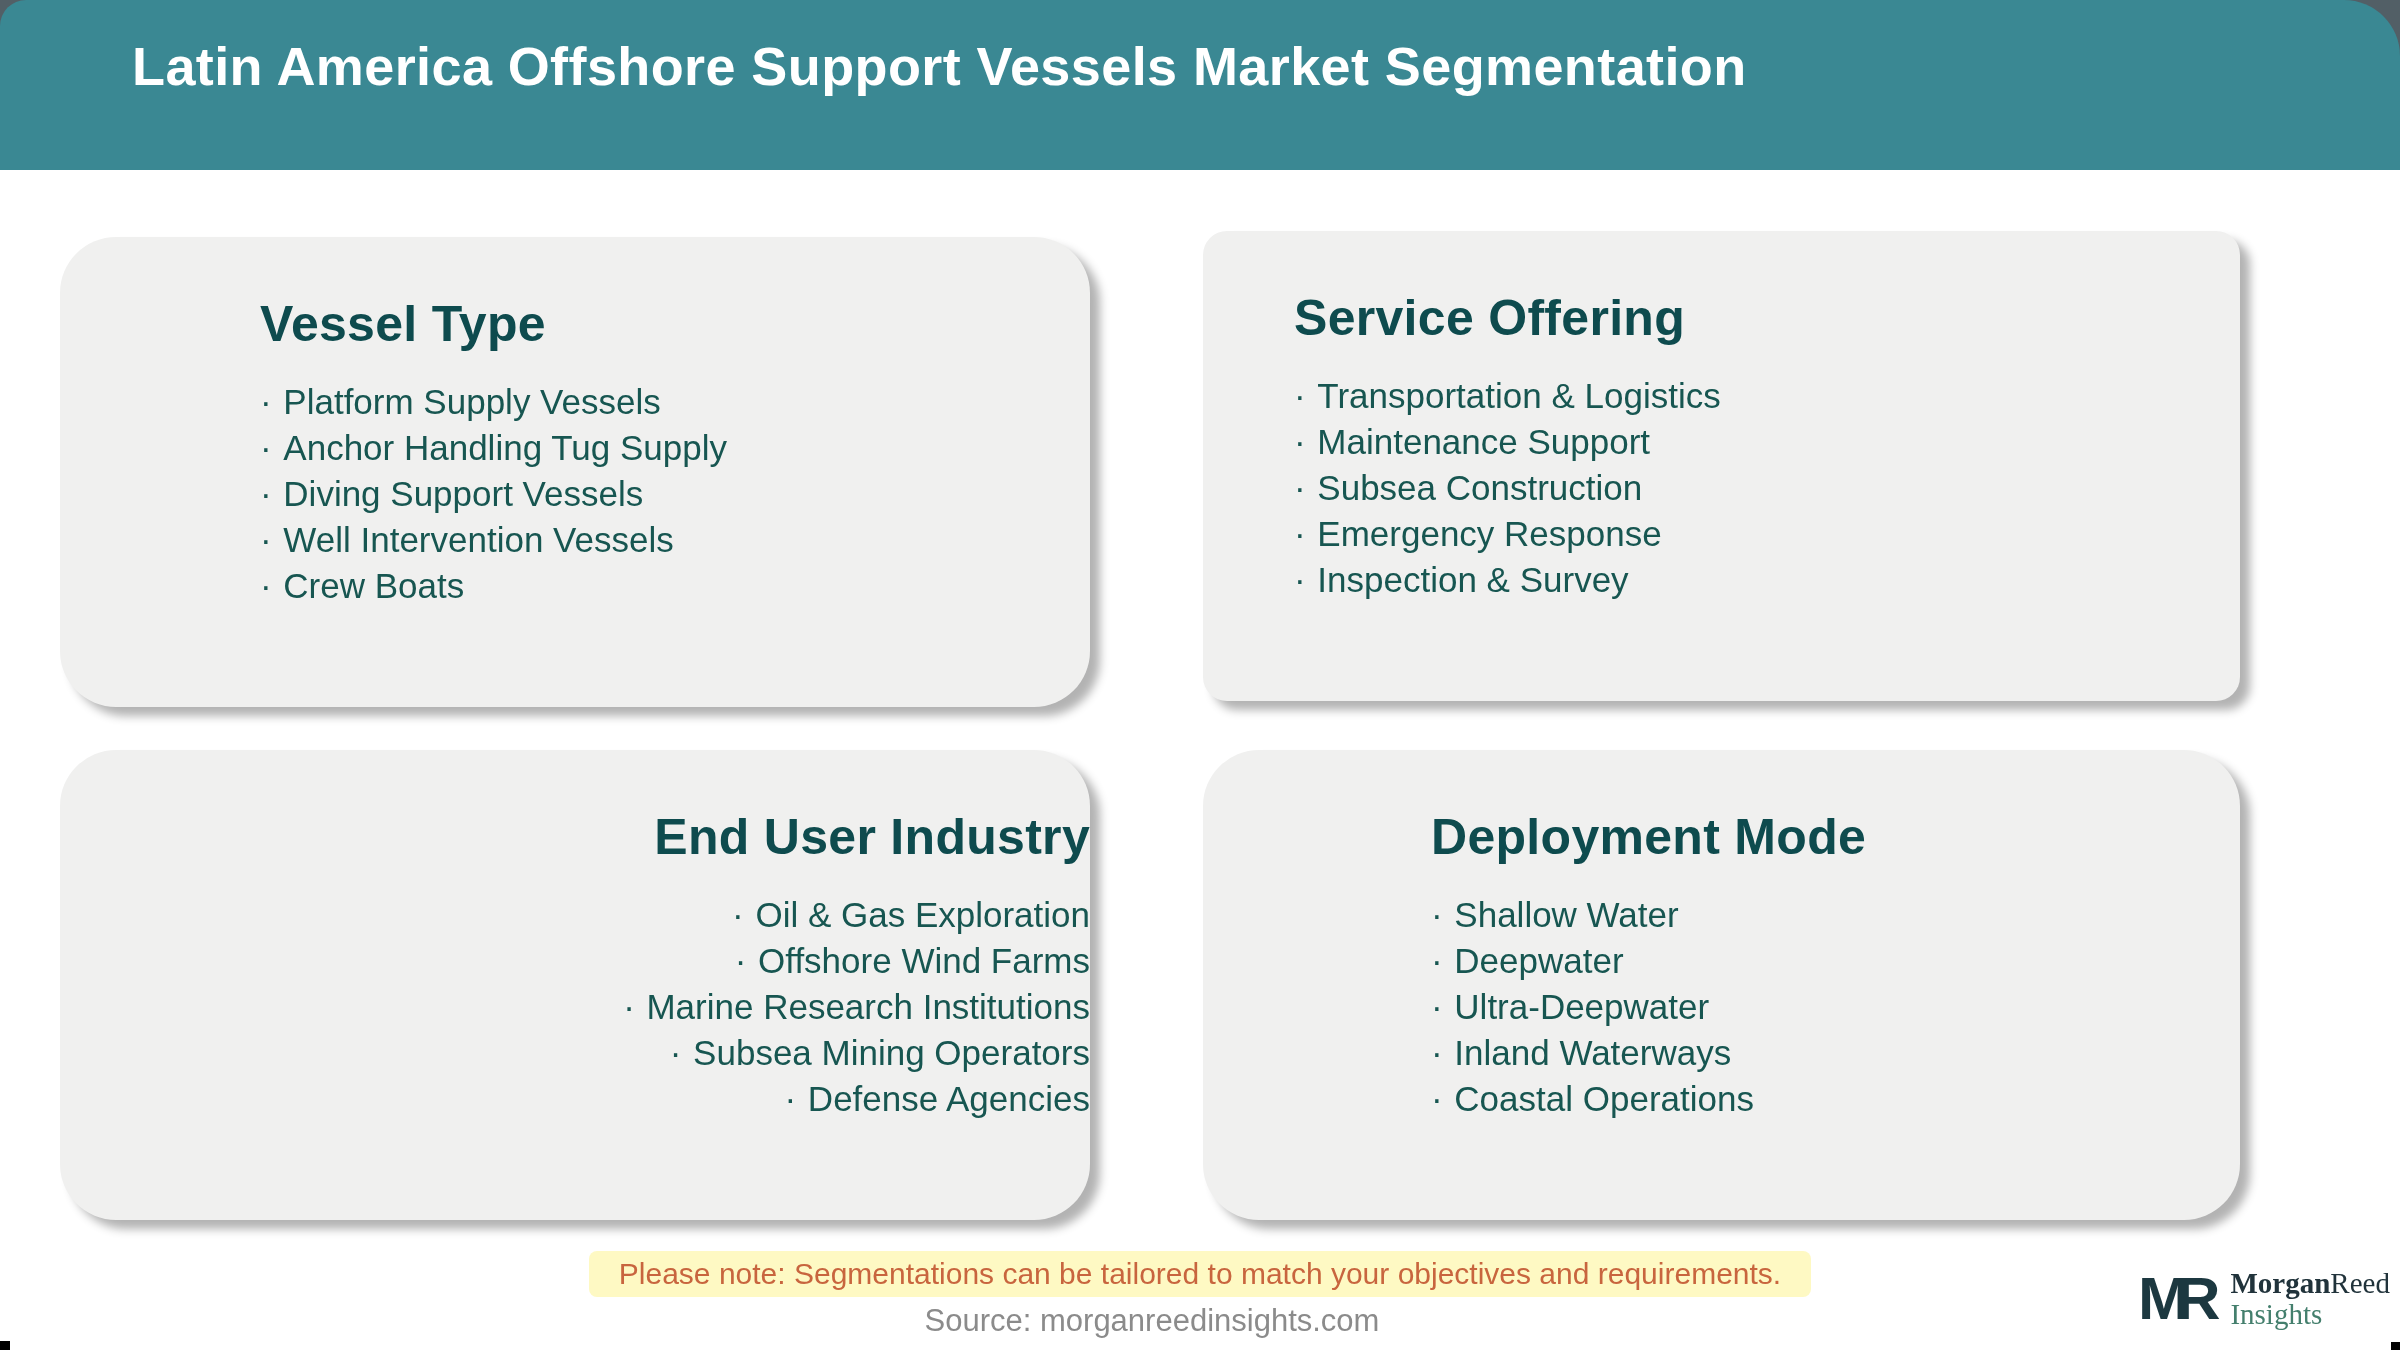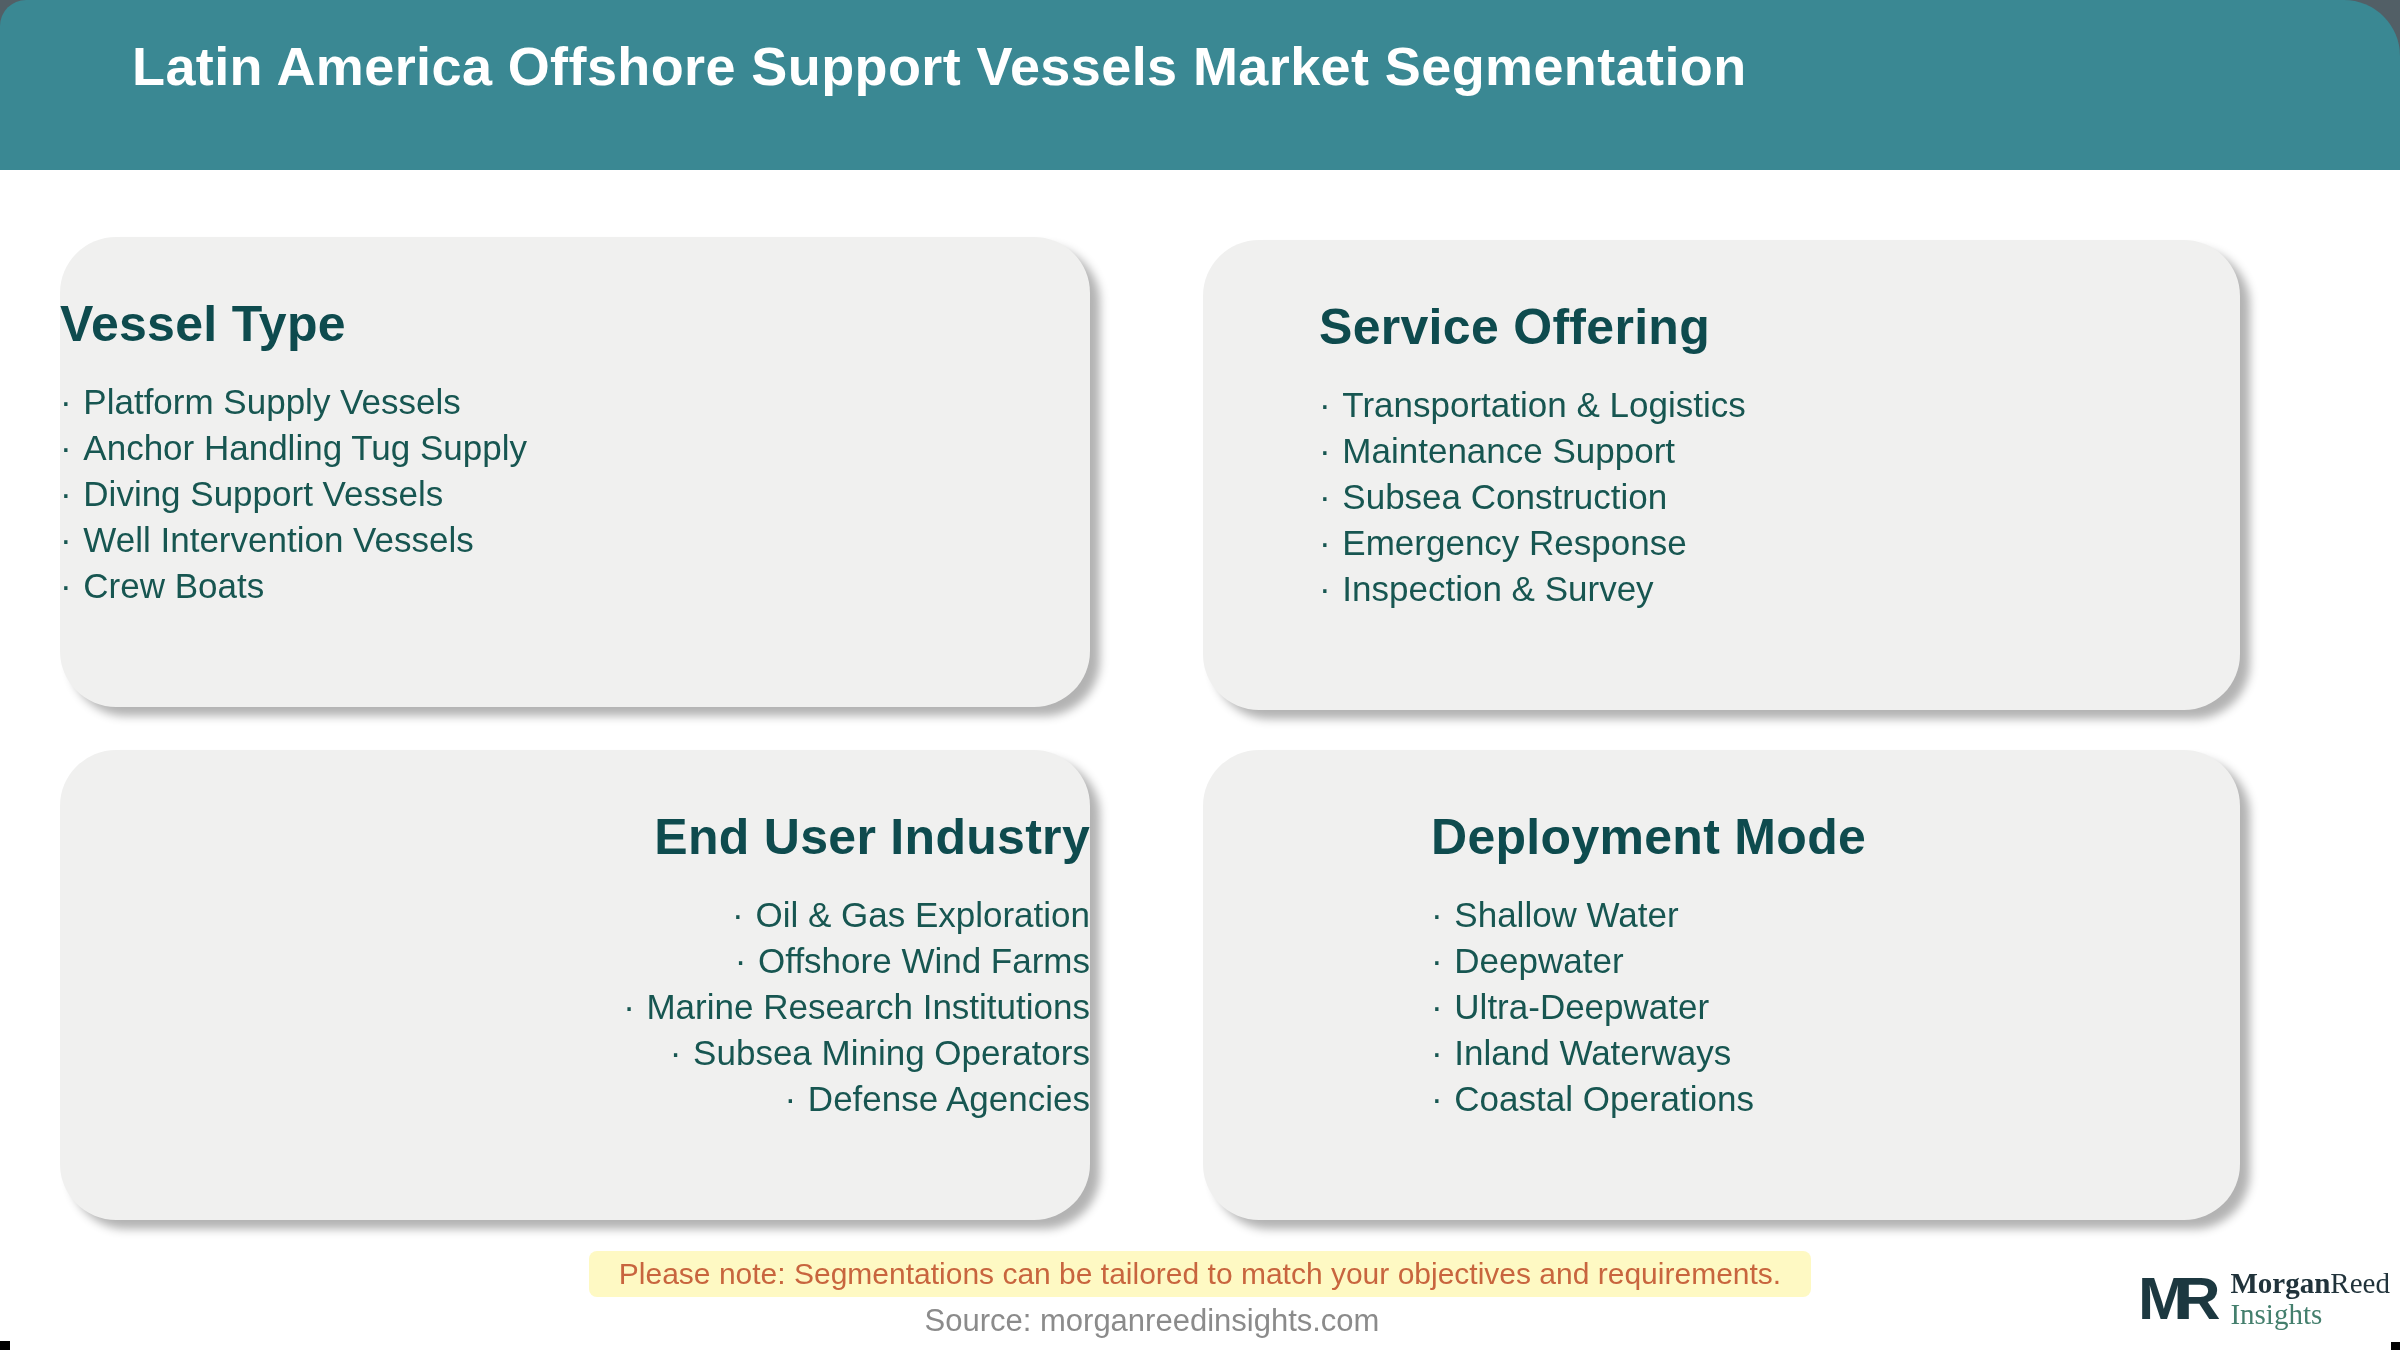--- a/index.html
+++ b/index.html
@@ -22,22 +22,22 @@
   .header-title {
     padding-left:132px; margin-top:-38px;
     font-size:54px; font-weight:700; color:#ffffff; letter-spacing:0.4px;
   }
 
   .card {
     position:absolute; background:#f0f0ef; border-radius:56px;
     box-shadow:10px 9px 10px rgba(0,0,0,0.30);
     box-sizing:border-box; padding-top:58px;
   }
-  .card.pos-tl { left:60px;   top:237px; width:1030px; height:470px; }
-  .card.pos-tr { left:1203px; top:240px; width:1037px; height:470px; padding-left:116px; }
+  .card.pos-tl { left:60px;   top:237px; width:1030px; height:470px; padding-left:200px; }
+  .card.pos-tr { left:1203px; top:231px; width:1037px; height:470px; padding-left:91px;border-radius:24px; }
   .card.pos-bl { left:60px;   top:750px; width:1030px; height:470px; padding-left:200px;text-align:right; }
   .card.pos-br { left:1203px; top:750px; width:1037px; height:470px; padding-left:228px; }
 
   .card-title {
     margin:0; font-size:50px; font-weight:700; color:#0e4b4e; letter-spacing:0.3px;
   }
   .card-list {
     margin:26px 0 0 0; padding:0; list-style:none;
     font-size:35px; color:#175651;
   }

